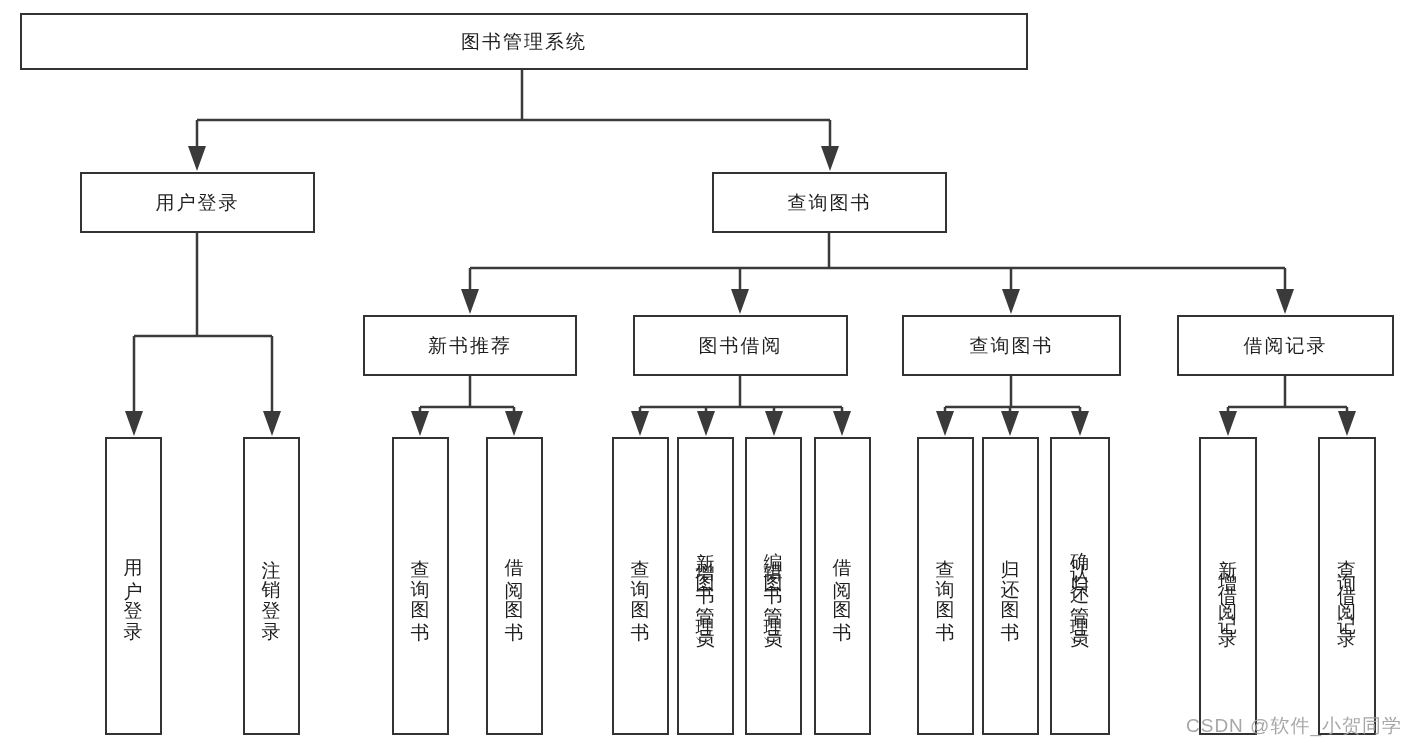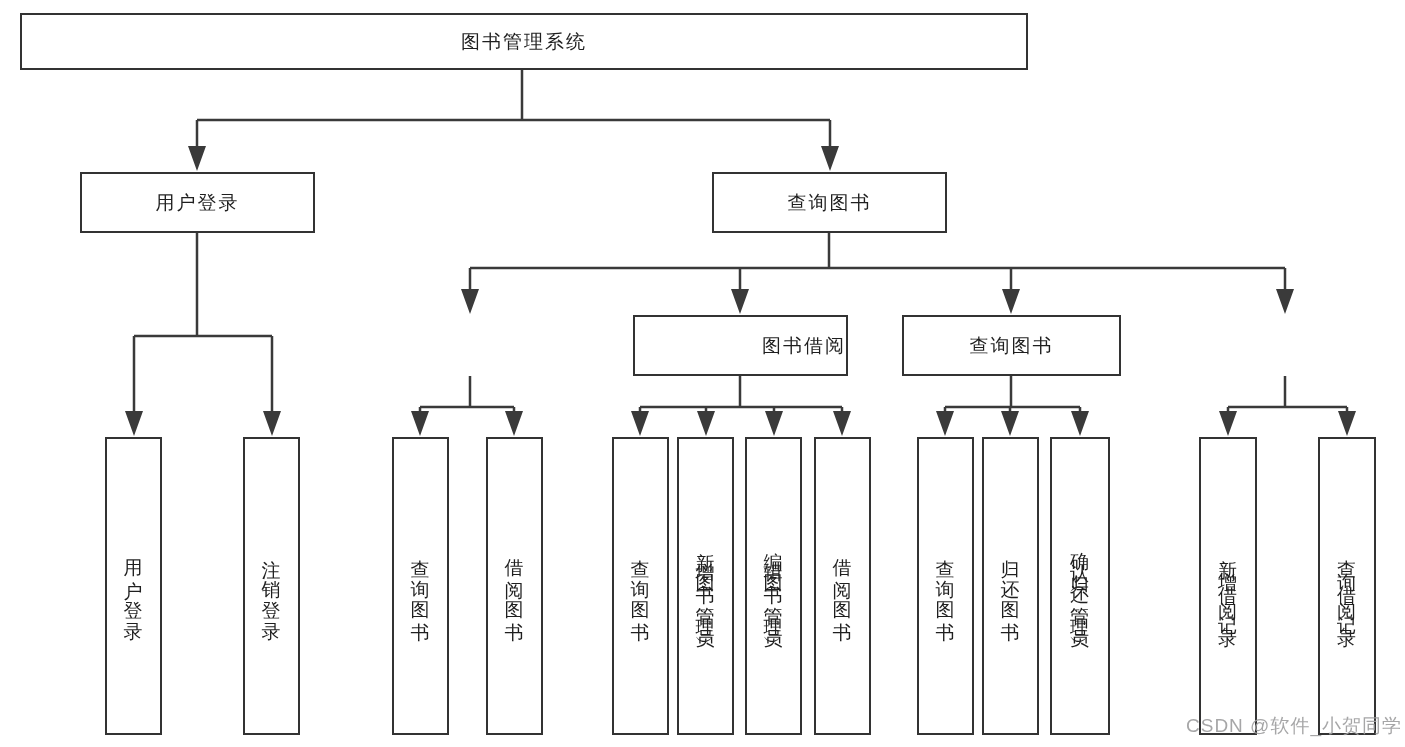--- a/index.html
+++ b/index.html
@@ -22,21 +22,21 @@
     writing-mode:vertical-rl;text-orientation:mixed;
     font-size:19px;line-height:1;color:#1f1f1f;white-space:nowrap;
   }
   .ls4{letter-spacing:21px;}
   .ls6{letter-spacing:14px;}
   .ls9{letter-spacing:11px;}
   #root-box{left:20px;top:13px;width:1008px;height:57px;}
   #n-user-login{left:80px;top:172px;width:235px;height:61px;}
   #n-book-mgmt{left:712px;top:172px;width:235px;height:61px;}
   #n-new-books{left:363px;top:315px;width:214px;height:61px;}
-  #n-book-borrow{left:633px;top:315px;width:215px;height:61px;justify-content:flex-end;}
+  #n-book-borrow{left:633px;top:315px;width:215px;height:61px;}
   #n-current-borrow{left:902px;top:315px;width:219px;height:61px;}
   #n-borrow-records{left:1177px;top:315px;width:217px;height:61px;}
   #leaf-1{left:105px;}
   #leaf-2{left:243px;}
   #leaf-3{left:392px;}
   #leaf-4{left:486px;}
   #leaf-5{left:612px;}
   #leaf-6{left:677px;}
   #leaf-7{left:745px;}
   #leaf-8{left:814px;}
@@ -79,25 +79,31 @@
     <span>图书管理系统</span>
   </div>
 
   <div class="node" id="n-user-login">
     <span>用户登录</span>
   </div>
   <div class="node" id="n-book-mgmt">
     <span>查询图书</span>
   </div>
 
+  <div class="node" id="n-new-books">
+    <span>新书推荐</span>
+  </div>
   <div class="node" id="n-book-borrow">
     <span>图书借阅</span>
   </div>
   <div class="node" id="n-current-borrow">
     <span>查询图书</span>
+  </div>
+  <div class="node" id="n-borrow-records">
+    <span>借阅记录</span>
   </div>
 
   <div class="leaf" id="leaf-1">
     <span class="ls4">用户登录</span>
   </div>
   <div class="leaf" id="leaf-2">
     <span class="ls4">注销登录</span>
   </div>
   <div class="leaf" id="leaf-3">
     <span class="ls4">查询图书</span>

